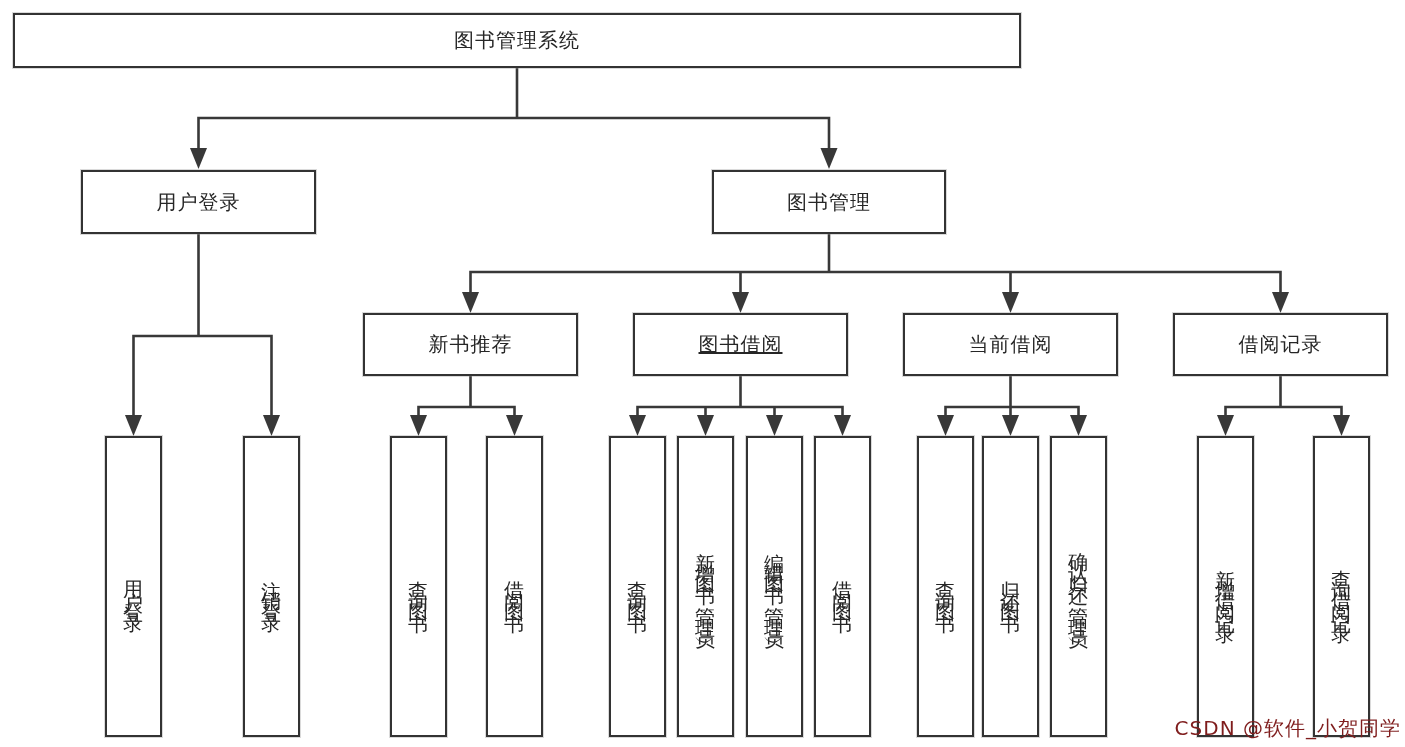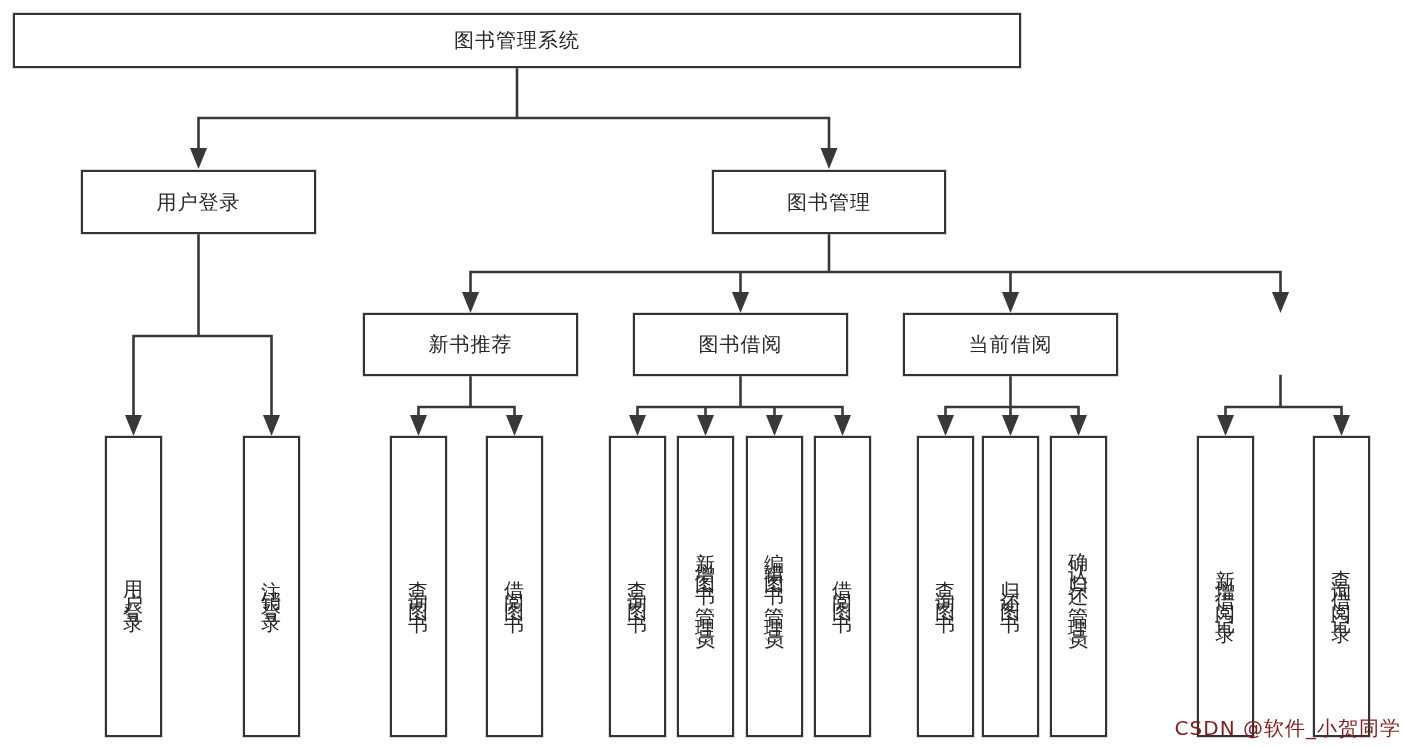--- a/index.html
+++ b/index.html
@@ -93,25 +93,28 @@
   <div class="node" style="left:81px; top:170px; width:235px; height:64px;">
     <span>用户登录</span>
   </div>
   <div class="node" style="left:712px; top:170px; width:234px; height:64px;">
     <span>图书管理</span>
   </div>
 
   <div class="node" style="left:363px; top:313px; width:215px; height:63px;">
     <span>新书推荐</span>
   </div>
-  <div class="node" style="left:633px; top:313px; width:215px; height:63px;">
+  <div class="node" style="left:633px; top:313px; width:215px; height:63px;text-decoration:underline;">
     <span>图书借阅</span>
   </div>
   <div class="node" style="left:903px; top:313px; width:215px; height:63px;text-align:center;">
     <span>当前借阅</span>
+  </div>
+  <div class="node" style="left:1173px; top:313px; width:215px; height:63px;">
+    <span>借阅记录</span>
   </div>
 
   <div class="node leaf" style="left:105px; top:436px; width:57px; height:301px;">
     <span class="vtext">用户登录</span>
   </div>
   <div class="node leaf" style="left:243px; top:436px; width:57px; height:301px;">
     <span class="vtext">注销登录</span>
   </div>
 
   <div class="node leaf" style="left:390px; top:436px; width:57px; height:301px;">

